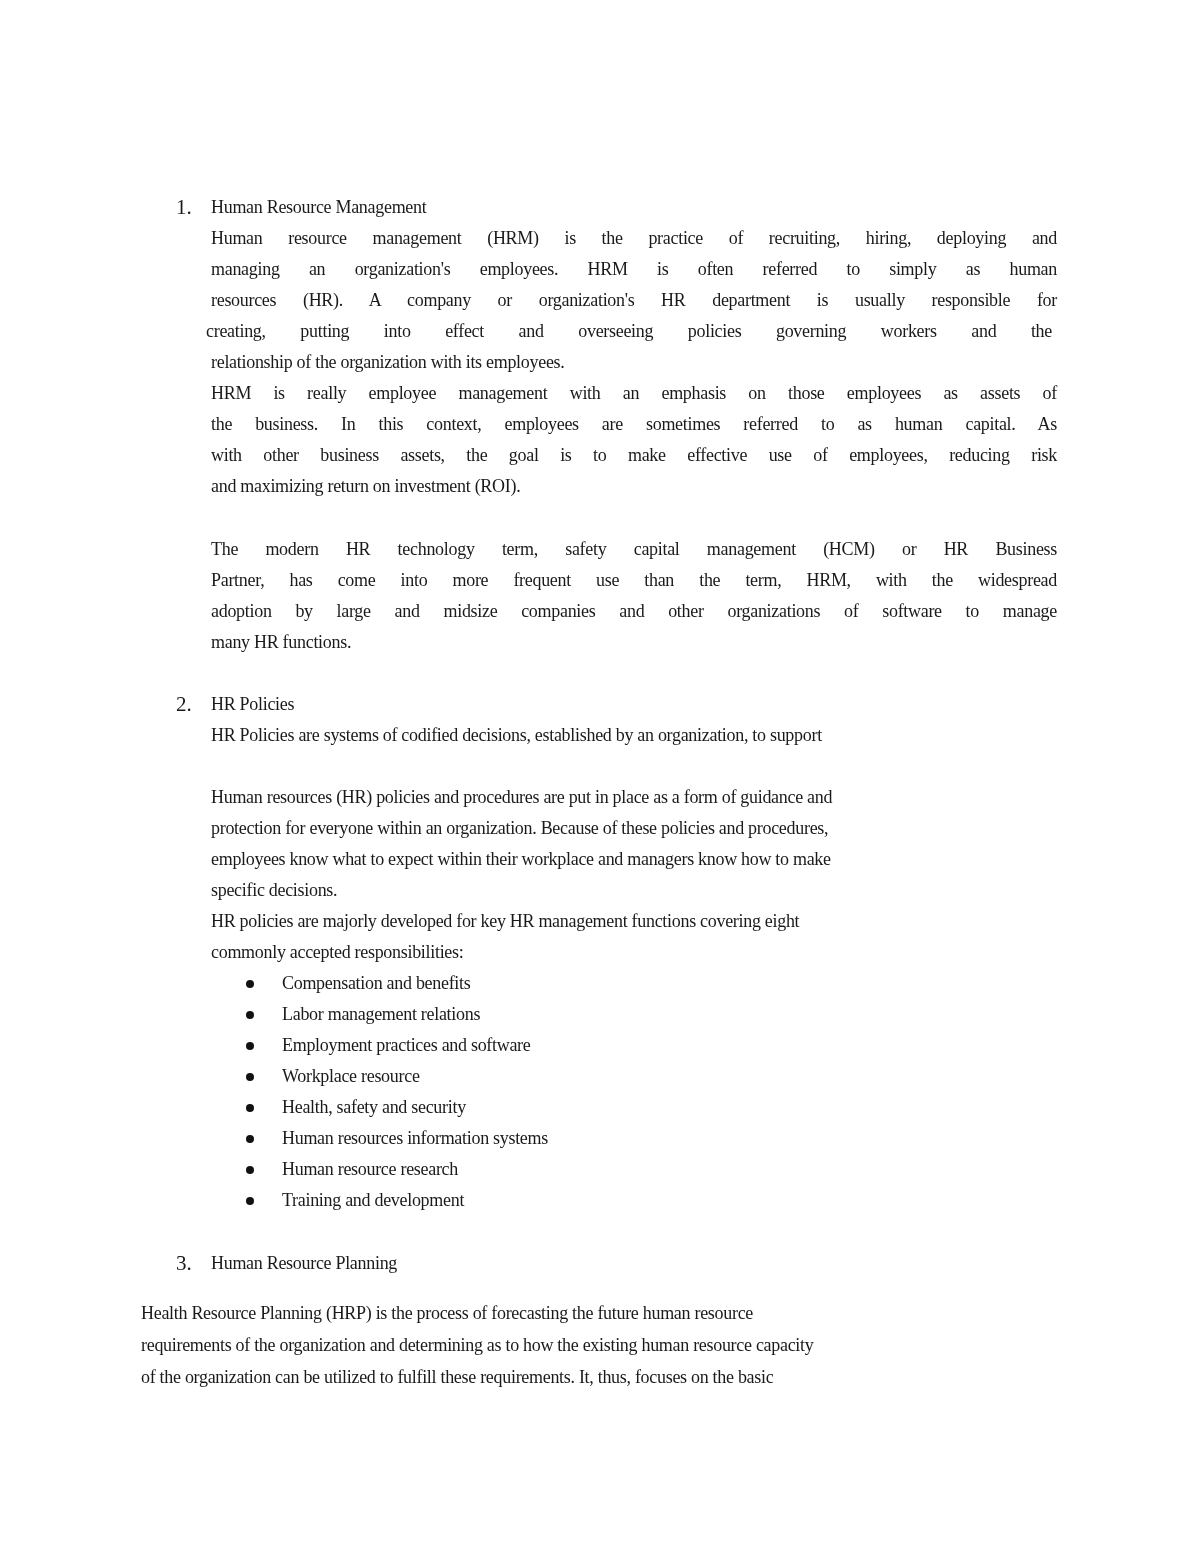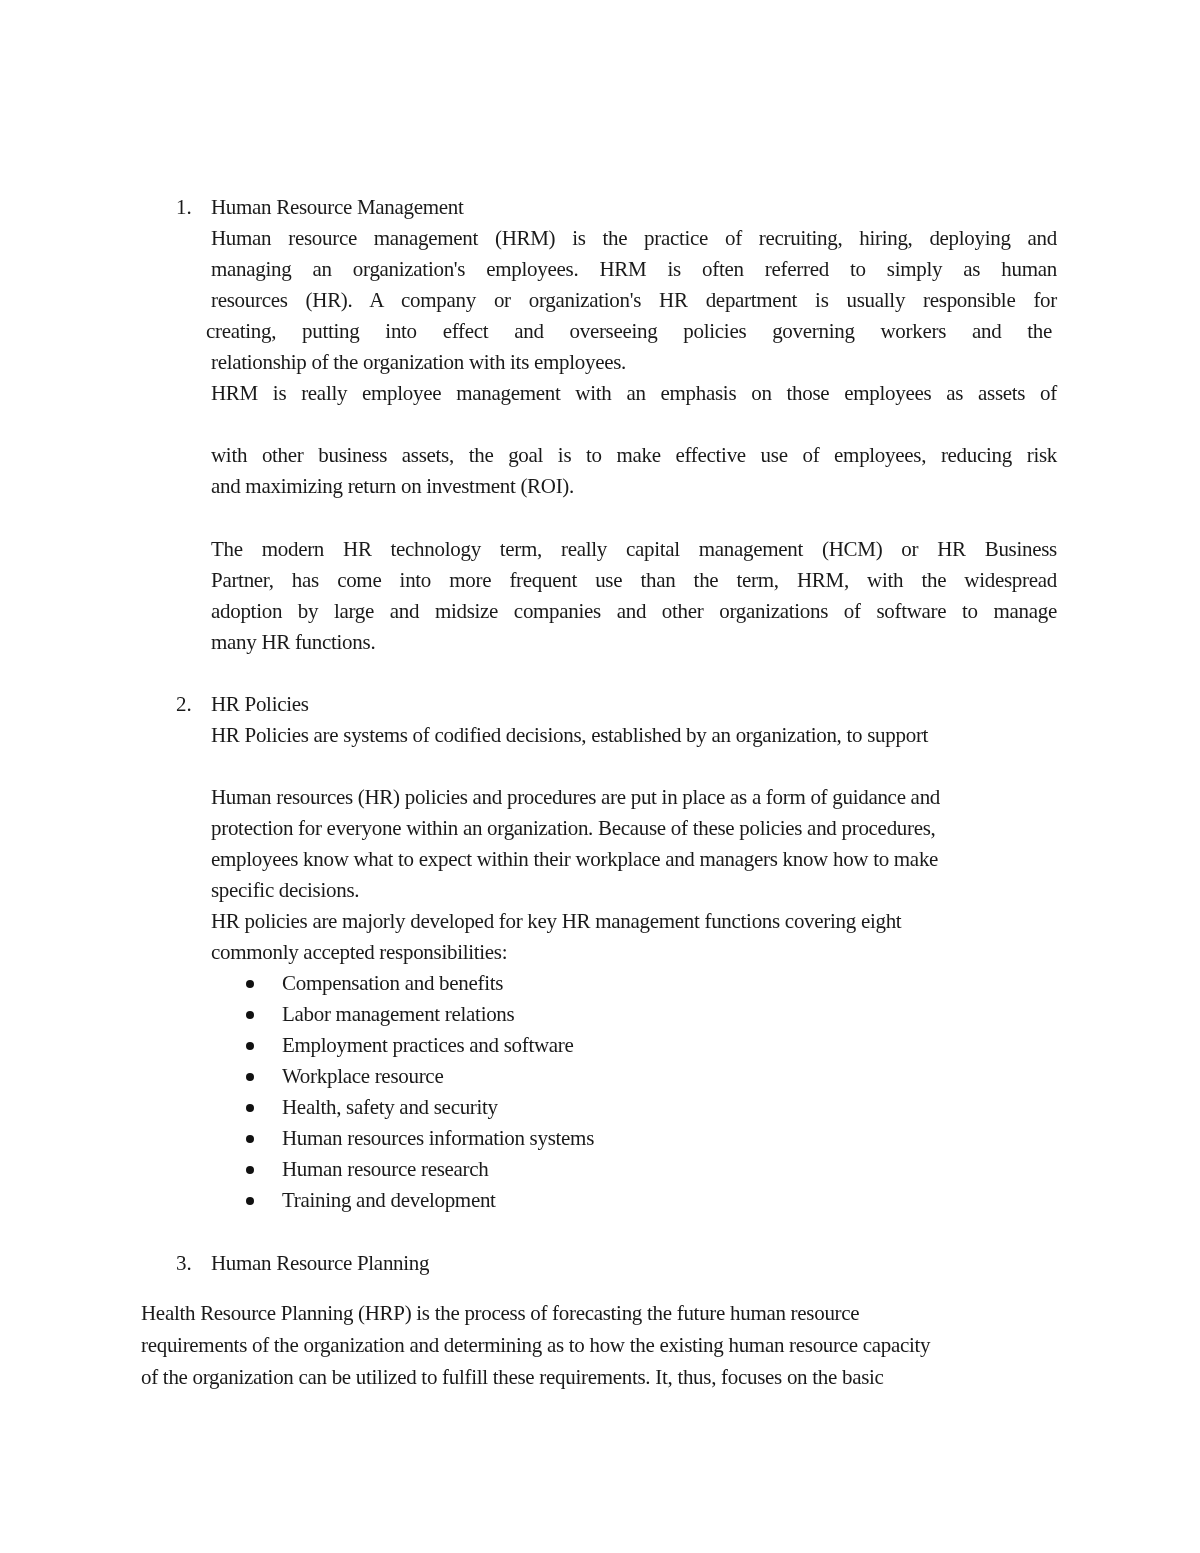--- a/index.html
+++ b/index.html
@@ -1,42 +1,43 @@
 <!DOCTYPE html>
 <html><head>
 <meta charset="utf-8">
 <style>
   html, body { margin: 0; padding: 0; background: #ffffff; }
   body { width: 1200px; height: 1553px; position: relative; overflow: hidden;
          font-family: "Liberation Serif", "DejaVu Serif", serif; color: #1a1a1a; }
   .page { position: absolute; left: 0; top: 0; width: 1200px; height: 1553px; background: #fff; }
-  .line { position: absolute; font-size: 21px; line-height: 31px; white-space: nowrap; letter-spacing: -0.3px; }
+  .line { position: absolute; font-size: 18px; line-height: 31px; white-space: nowrap; letter-spacing: -0.3px; }
   .num { position: absolute; font-size: 21px; line-height: 31px; }
   .just { text-align: justify; text-align-last: justify; white-space: normal; width: 846px; }
   .bullet { position: absolute; width: 8px; height: 8px; border-radius: 50%; background: #111; }
 </style>
 </head>
 <body>
 
 <div class="page">
 
   <div class="num" style="left:176px; top:192px;">1.</div>
   <div class="line" style="left:211px; top:192px;">Human Resource Management</div>
 
   <div class="line just" style="left:211px; top:223px;">Human resource management (HRM) is the practice of recruiting, hiring, deploying and</div>
   <div class="line just" style="left:211px; top:254px;">managing an organization's employees. HRM is often referred to simply as human</div>
   <div class="line just" style="left:211px; top:285px;">resources (HR). A company or organization's HR department is usually responsible for</div>
   <div class="line just" style="left:206px; top:316px;">creating, putting into effect and overseeing policies governing workers and the</div>
   <div class="line" style="left:211px; top:347px;">relationship of the organization with its employees.</div>
 
   <div class="line just" style="left:211px; top:378px;">HRM is really employee management with an emphasis on those employees as assets of</div>
+  <div class="line just" style="left:211px; top:409px;">the business. In this context, employees are sometimes referred to as human capital. As</div>
   <div class="line just" style="left:211px; top:440px;">with other business assets, the goal is to make effective use of employees, reducing risk</div>
   <div class="line" style="left:211px; top:471px;">and maximizing return on investment (ROI).</div>
 
-  <div class="line just" style="left:211px; top:534px;">The modern HR technology term, really capital management (HCM) or HR Business</div>
+  <div class="line just" style="left:211px; top:534px;">The modern HR technology term, safety capital management (HCM) or HR Business</div>
   <div class="line just" style="left:211px; top:565px;">Partner, has come into more frequent use than the term, HRM, with the widespread</div>
   <div class="line just" style="left:211px; top:596px;">adoption by large and midsize companies and other organizations of software to manage</div>
   <div class="line" style="left:211px; top:627px;">many HR functions.</div>
 
   <div class="num" style="left:176px; top:689px;">2.</div>
   <div class="line" style="left:211px; top:689px;">HR Policies</div>
 
   <div class="line" style="left:211px; top:720px;">HR Policies are systems of codified decisions, established by an organization, to support</div>
   <div class="line" style="left:211px; top:782px;">Human resources (HR) policies and procedures are put in place as a form of guidance and</div>
   <div class="line" style="left:211px; top:813px;">protection for everyone within an organization. Because of these policies and procedures,</div>

